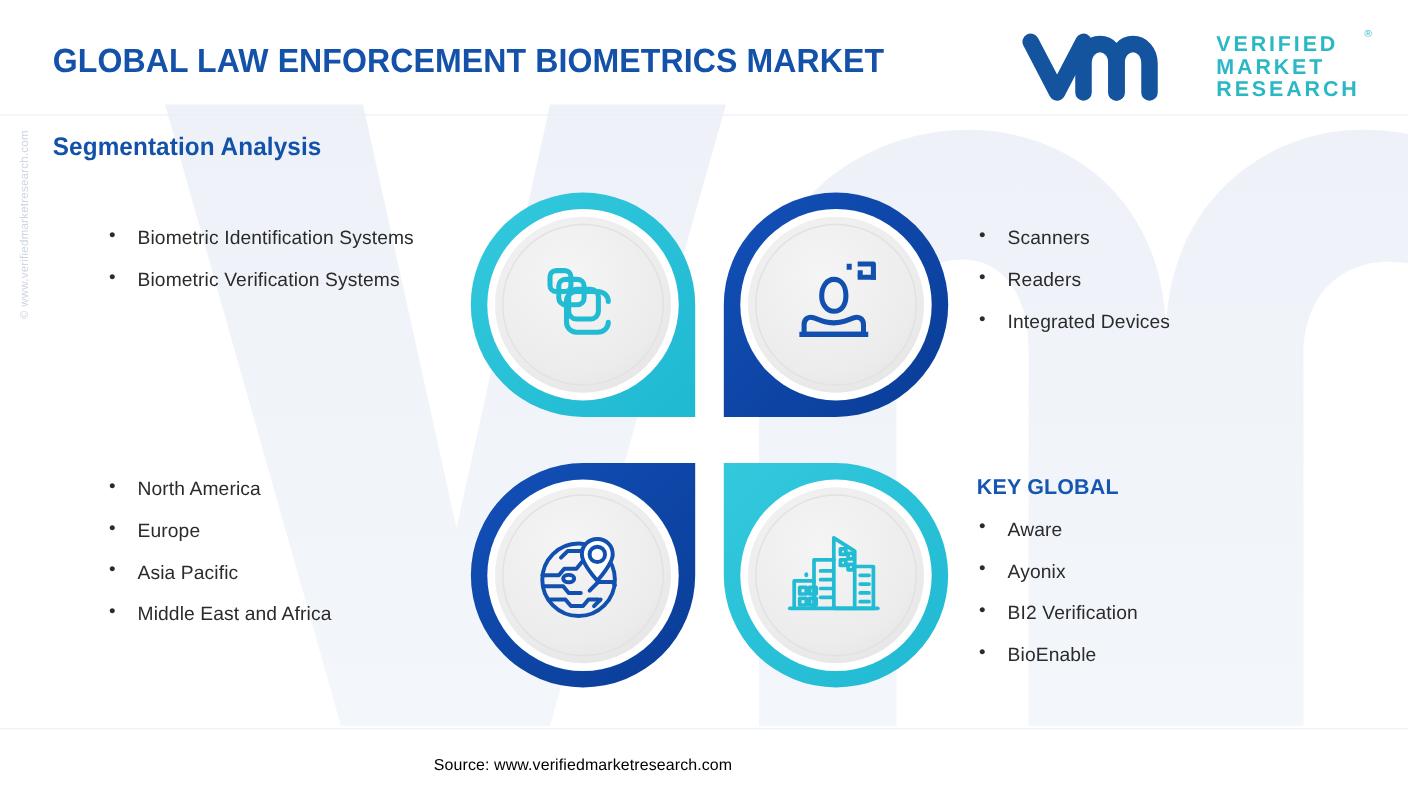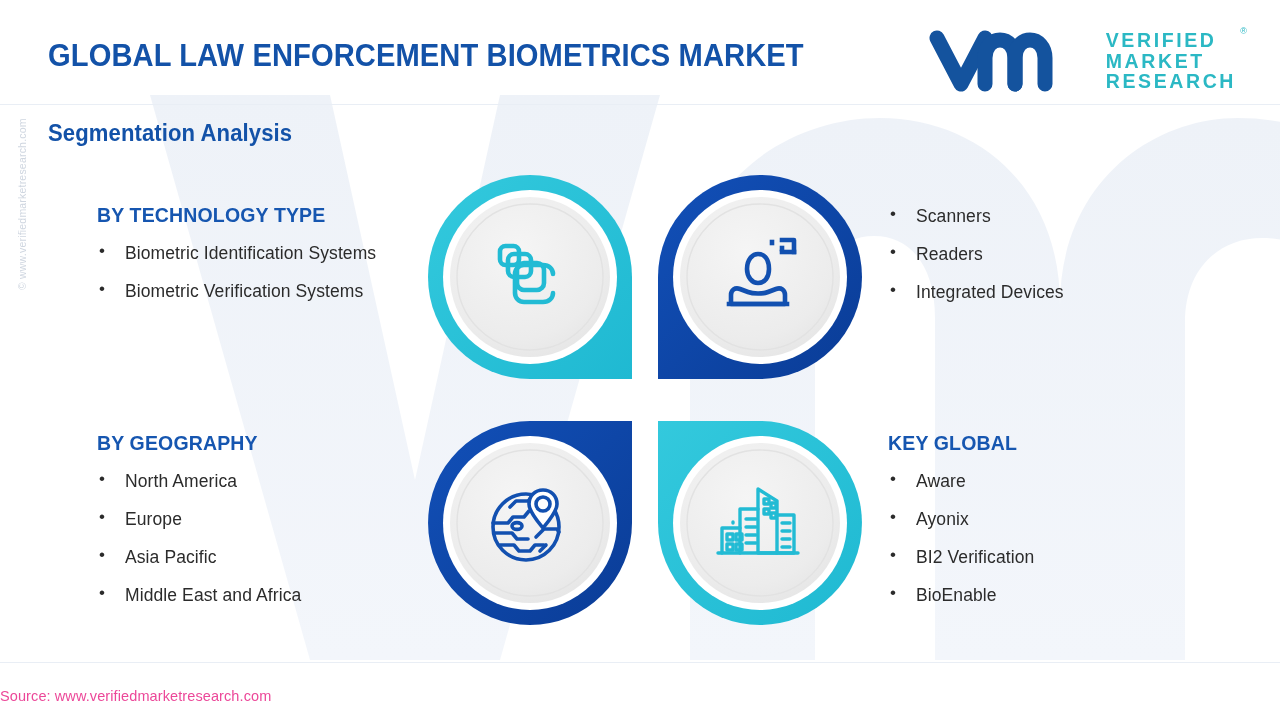--- a/index.html
+++ b/index.html
@@ -188,22 +188,23 @@
     height: 1px;
     background: #e9eef5;
     z-index: 4;
   }
 
   .source-line {
     position: absolute;
     left: 0;
     top: 688px;
     width: 1060px;
+    text-align: center;
     font-size: 14.5px;
-    color: #ec4899;
+    color: #000000;
     z-index: 5;
     letter-spacing: 0.1px;
   }
 </style>
 </head>
 <body>
 
 <div id="stage">
 
   <svg class="bg-watermark" viewBox="0 0 1280 720" xmlns="http://www.w3.org/2000/svg" aria-hidden="true">
@@ -246,21 +247,20 @@
       <span>RESEARCH</span>
       <span class="logo-reg">®</span>
     </div>
   </div>
 
   <div class="subtitle">Segmentation Analysis</div>
 
   <div class="side-watermark">© www.verifiedmarketresearch.com</div>
 
   <div class="seg-block" id="block-technology">
-    <div class="seg-heading">BY TECHNOLOGY TYPE</div>
     <ul class="seg-list">
       <li class="seg-item">
         <span class="seg-bullet">•</span>
         <span class="seg-text">Biometric Identification Systems</span>
       </li>
       <li class="seg-item">
         <span class="seg-bullet">•</span>
         <span class="seg-text">Biometric Verification Systems</span>
       </li>
     </ul>
@@ -277,21 +277,20 @@
         <span class="seg-text">Readers</span>
       </li>
       <li class="seg-item">
         <span class="seg-bullet">•</span>
         <span class="seg-text">Integrated Devices</span>
       </li>
     </ul>
   </div>
 
   <div class="seg-block" id="block-geography">
-    <div class="seg-heading">BY GEOGRAPHY</div>
     <ul class="seg-list">
       <li class="seg-item">
         <span class="seg-bullet">•</span>
         <span class="seg-text">North America</span>
       </li>
       <li class="seg-item">
         <span class="seg-bullet">•</span>
         <span class="seg-text">Europe</span>
       </li>
       <li class="seg-item">

